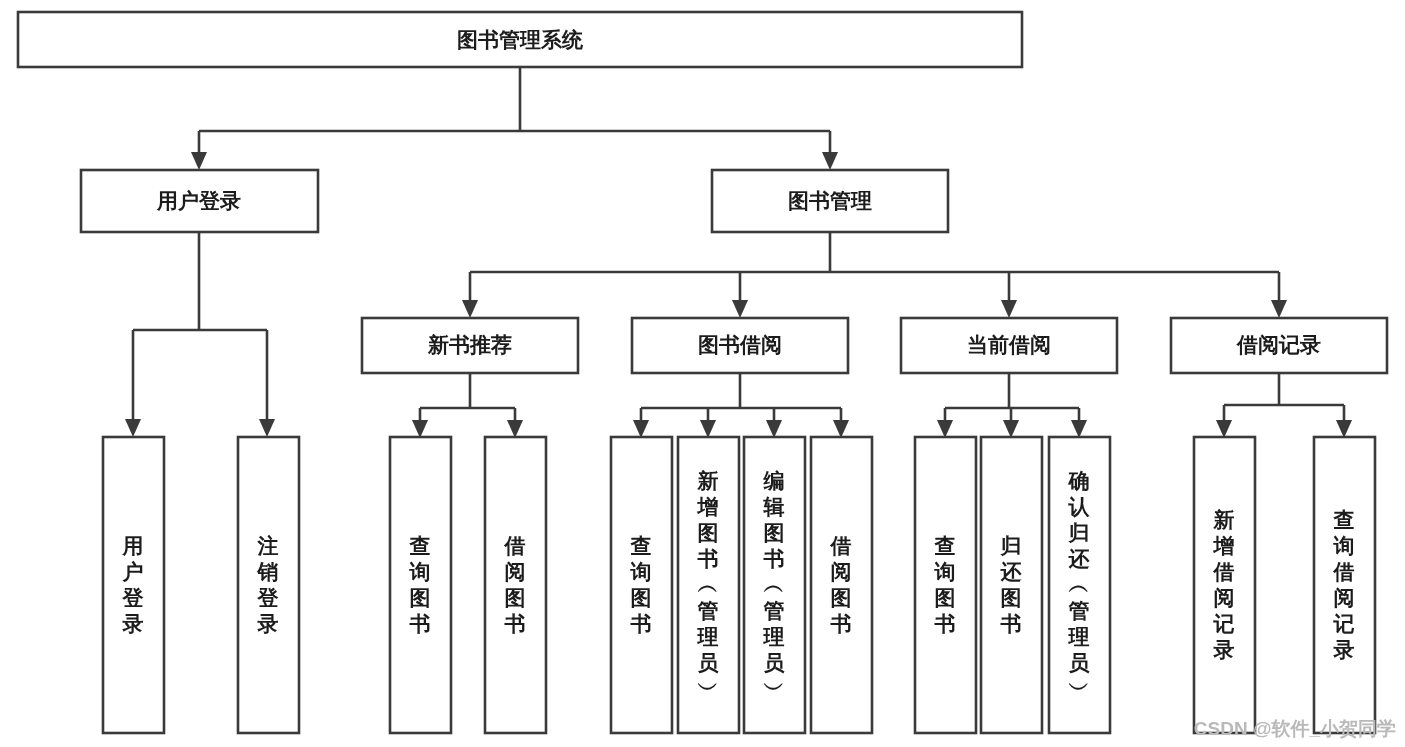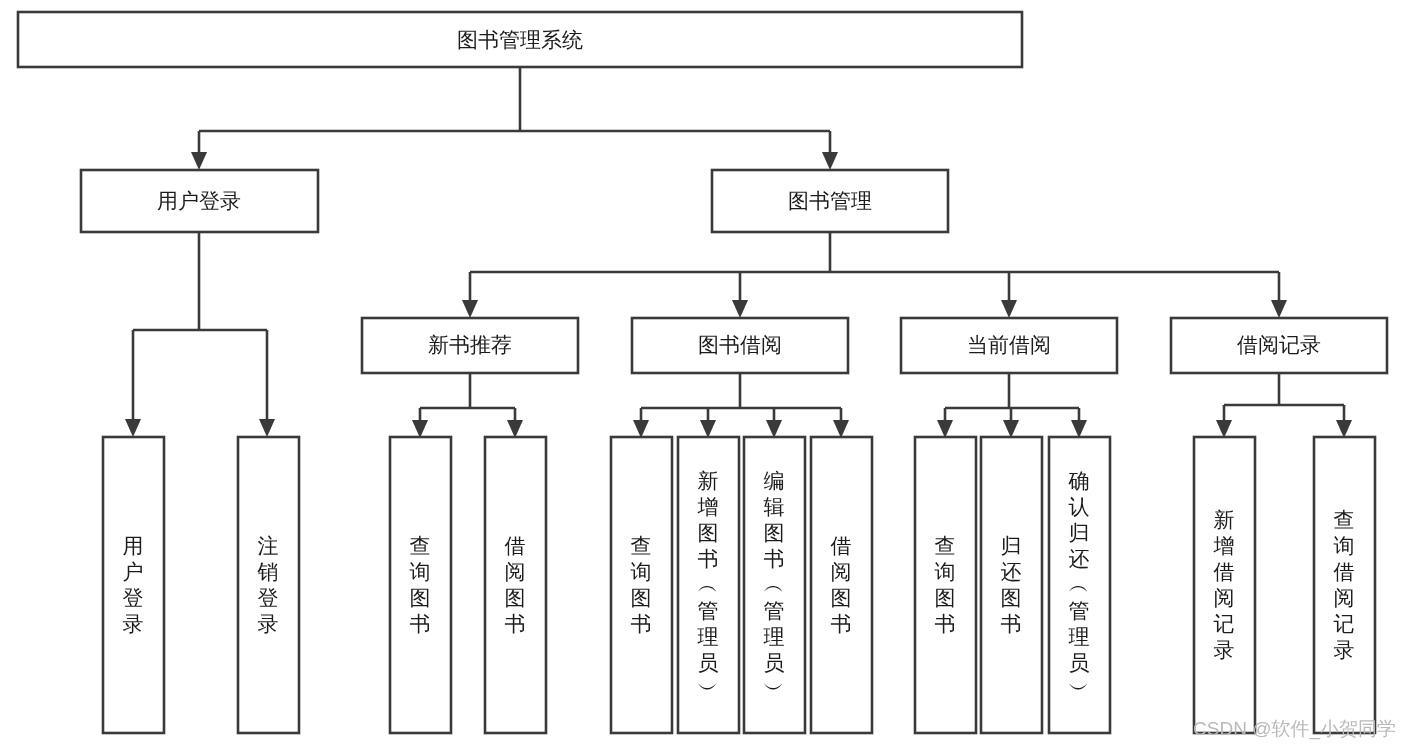--- a/index.html
+++ b/index.html
@@ -13,20 +13,21 @@
     font-family: "Liberation Sans", "DejaVu Sans", sans-serif;
     overflow: hidden;
     position: relative;
   }
   #diagram-root {
     position: absolute;
     left: 0;
     top: 0;
     width: 1405px;
     height: 747px;
+    font-weight: bold;
   }
   svg.tree-canvas {
     display: block;
     width: 1405px;
     height: 747px;
   }
   .node-box {
     fill: #ffffff;
     stroke: #3a3a3a;
     stroke-width: 2.6;

